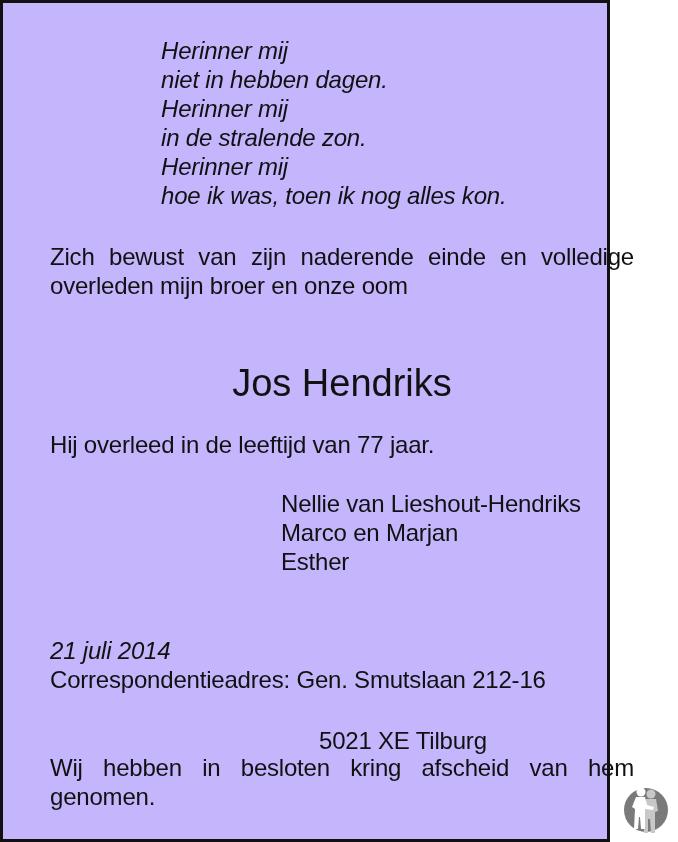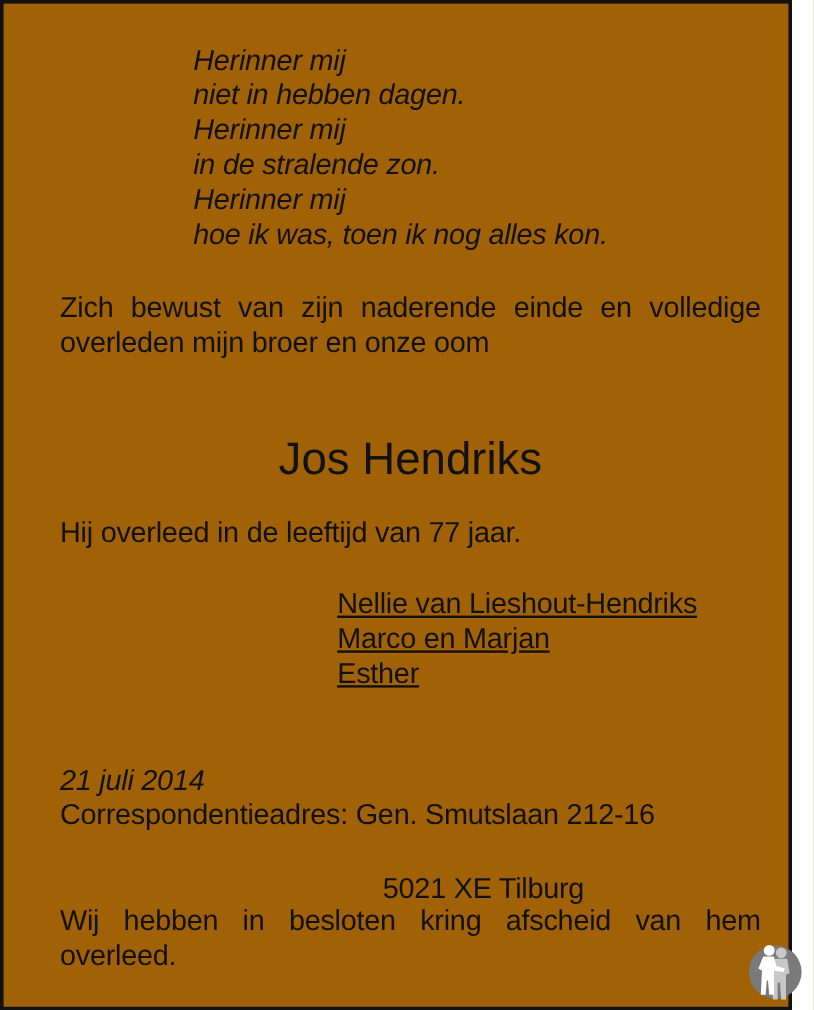--- a/index.html
+++ b/index.html
@@ -1,35 +1,35 @@
 <!DOCTYPE html>
 <html><head>
   <meta charset="utf-8">
   <style>
     html, body { margin: 0; padding: 0; background: #ffffff; }
     body { width: 678px; height: 842px; position: relative; overflow: hidden; }
     .frame {
-      position: absolute; left: 0; top: 0; width: 660px; height: 842px;
+      position: absolute; left: 0; top: 0; width: 610px; height: 842px;
       box-sizing: border-box; border: 3px solid #111111; border-top-width: 3px; border-right-width: 3px;
-      background: #a16207;
+      background: #c4b5fd;
     }
     .txt {
       position: absolute; font-family: "Liberation Sans", sans-serif; color: #111111;
       font-size: 24px; line-height: 29px; white-space: nowrap; letter-spacing: -0.2px;
     }
     .poem { left: 158px; top: 33px; font-style: italic; }
     .poem div { height: 29px; }
     .para { left: 47px; width: 584px; white-space: normal; text-align: justify; }
     .intro { top: 239px; }
     .intro .line { display: block; text-align: justify; text-align-last: justify; height: 29px; }
     .intro .line.end { text-align-last: left; }
     .name { left: 0; width: 678px; top: 357px; text-align: center; font-size: 38px; line-height: 46px; letter-spacing: 0; }
     .age { left: 47px; top: 427px; }
     .family { left: 278px; top: 486px; }
-    .family div { height: 29px; text-decoration: underline; }
+    .family div { height: 29px; }
     .family .indent { padding-left: 34px; }
     .date { left: 47px; top: 633px; font-style: italic; }
     .addr { left: 47px; top: 662px; }
     .addr2 { left: 316px; top: 691px; margin-top: 32px; }
     .closing { top: 750px; }
     .closing .line { display: block; text-align: justify; text-align-last: justify; height: 29px; }
     .closing .line.end { text-align-last: left; }
     .logo { position: absolute; left: 619px; top: 782px; width: 48px; height: 50px; }
   </style>
 </head>
@@ -60,21 +60,21 @@
     <div>Marco en Marjan</div>
     <div>Esther</div>
   </div>
 
   <div class="txt date">21 juli 2014</div>
   <div class="txt addr">Correspondentieadres: Gen. Smutslaan 212-16</div>
   <div class="txt addr2">5021 XE Tilburg</div>
 
   <div class="txt para closing">
     <span class="line">Wij hebben in besloten kring afscheid van hem</span>
-    <span class="line end">overleed.</span>
+    <span class="line end">genomen.</span>
   </div>
 
   <div class="logo">
     <svg width="48" height="50" viewBox="0 0 48 50">
       <circle cx="24" cy="25" r="22" fill="#7a7a7a"></circle>
 
       <circle cx="29" cy="9" r="4.5" fill="#c8c8c8"></circle>
       <path d="M24 14 L34 14 L36 26 L33 27 L33 48 L29 48 L28 34 L26 34 L26 48 L22 48 L22 26 Z" fill="#c8c8c8"></path>
 
       <circle cx="19" cy="7" r="4.5" fill="#ffffff"></circle>

